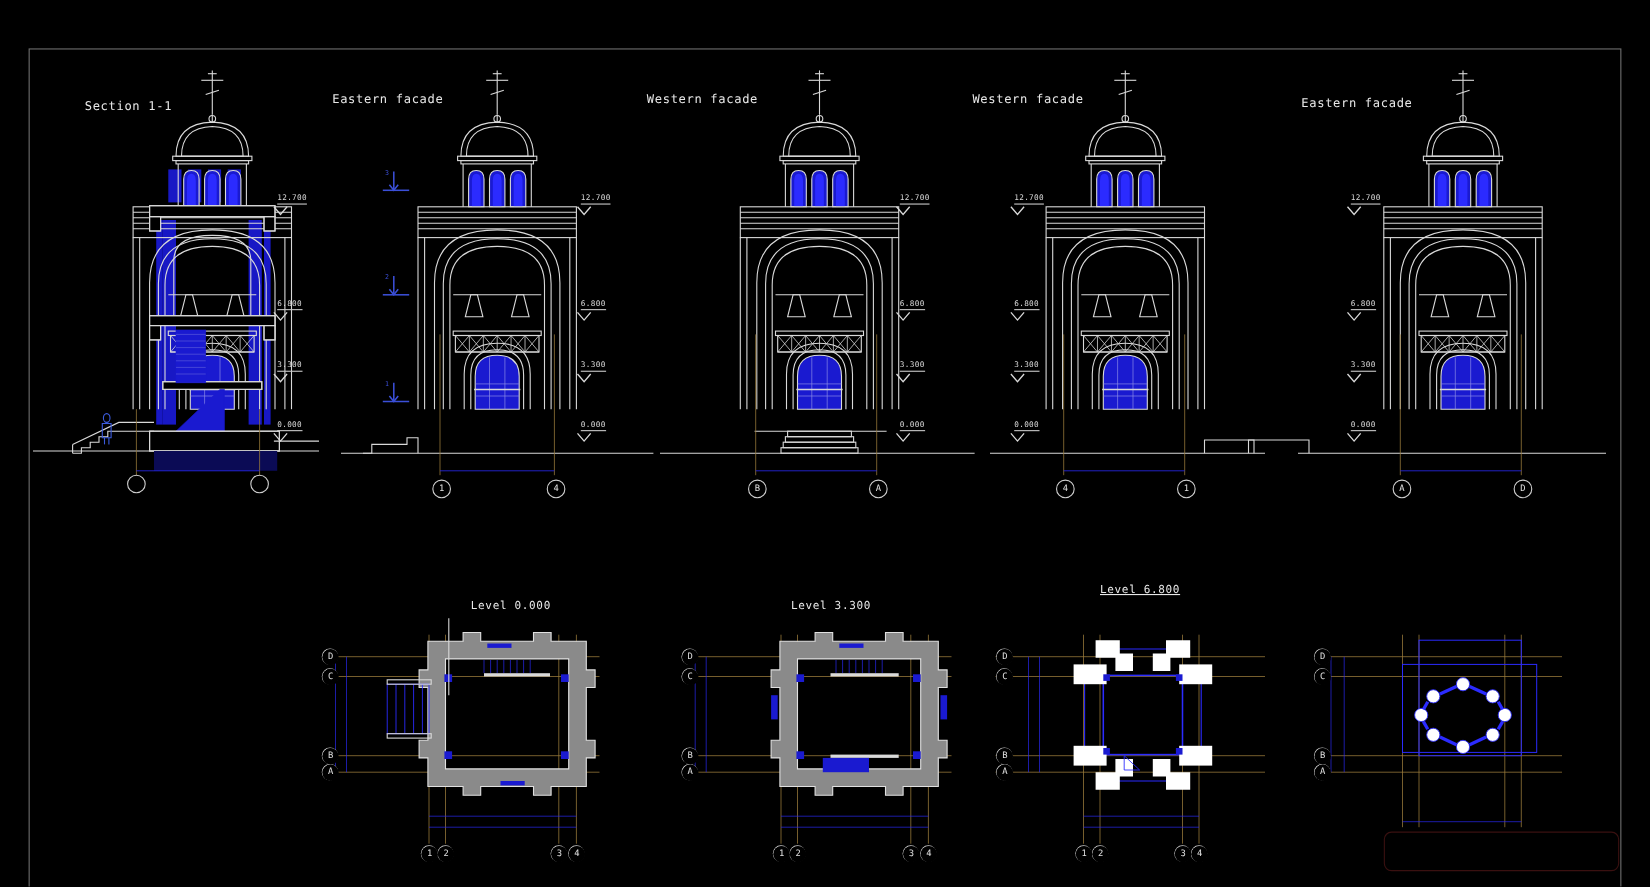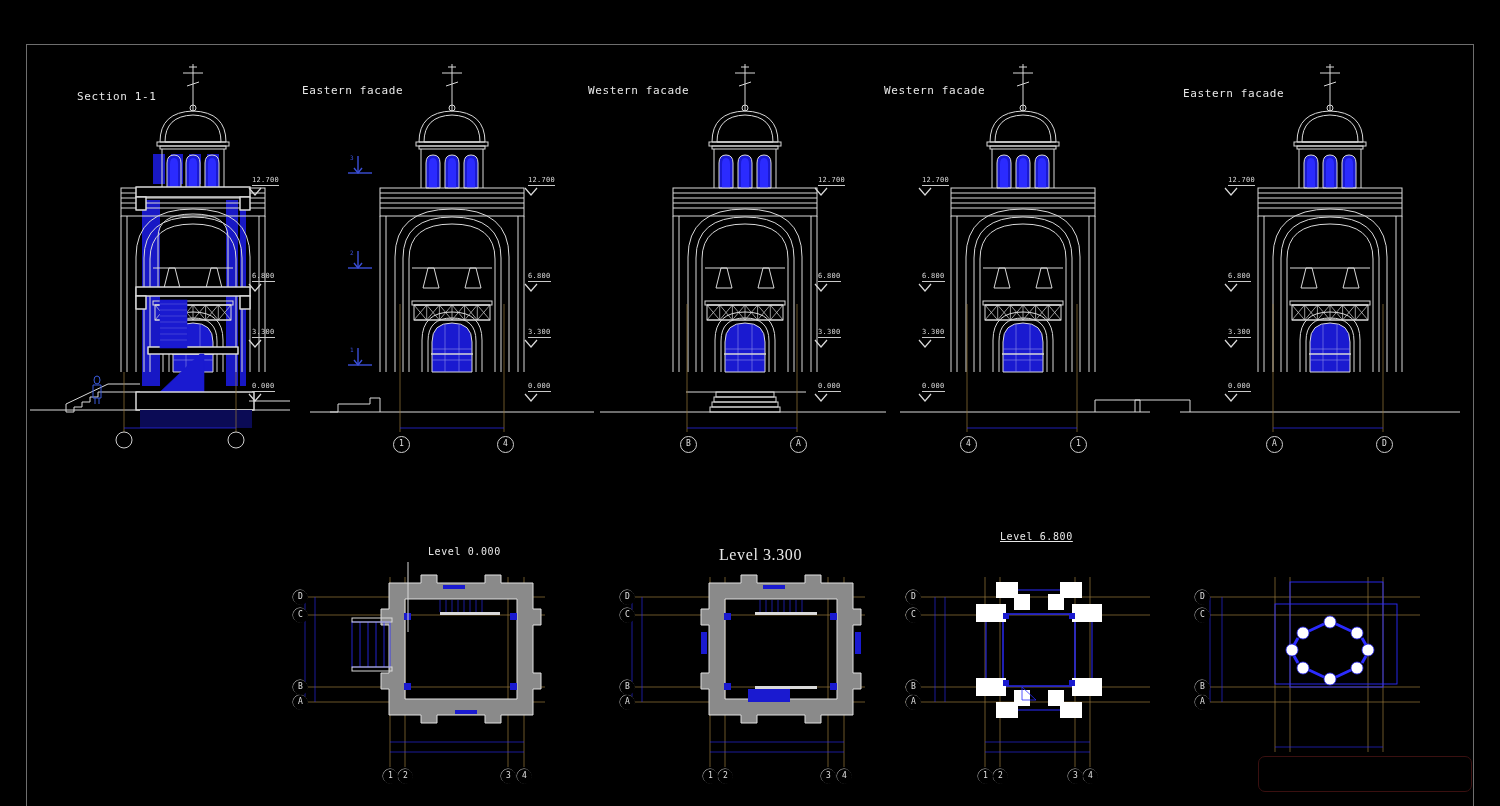--- a/index.html
+++ b/index.html
@@ -33,21 +33,21 @@
 
   <div class="frame"></div>
 
   <div class="lbl" style="left:77px;top:58px;">Section 1-1</div>
   <div class="lbl" style="left:302px;top:52px;">Eastern facade</div>
   <div class="lbl" style="left:588px;top:52px;">Western facade</div>
   <div class="lbl" style="left:884px;top:52px;">Western facade</div>
   <div class="lbl" style="left:1183px;top:55px;">Eastern facade</div>
 
   <div class="lbl" style="left:428px;top:514px;font-size:10px;">Level 0.000</div>
-  <div class="lbl" style="left:719px;top:514px;font-size:16px;font-family:Liberation Serif, serif;">Level 3.300</div>
+  <div class="lbl" style="left:719px;top:514px;font-size:10px;">Level 3.300</div>
   <div class="lbl" style="left:1000px;top:499px;font-size:10px;text-decoration:underline;">Level 6.800</div>
 
   <svg width="1500" height="806" viewBox="0 0 1500 806">
     <defs>
       <g id="cross-g">
         <line x1="0" y1="-26" x2="0" y2="14" stroke="#d9d9d9" stroke-width="1"></line>
         <line x1="-4" y1="-23" x2="4" y2="-23" stroke="#d9d9d9" stroke-width="1"></line>
         <line x1="-10" y1="-17" x2="10" y2="-17" stroke="#d9d9d9" stroke-width="1"></line>
         <line x1="-6" y1="-4" x2="6" y2="-8" stroke="#d9d9d9" stroke-width="1"></line>
       </g>

